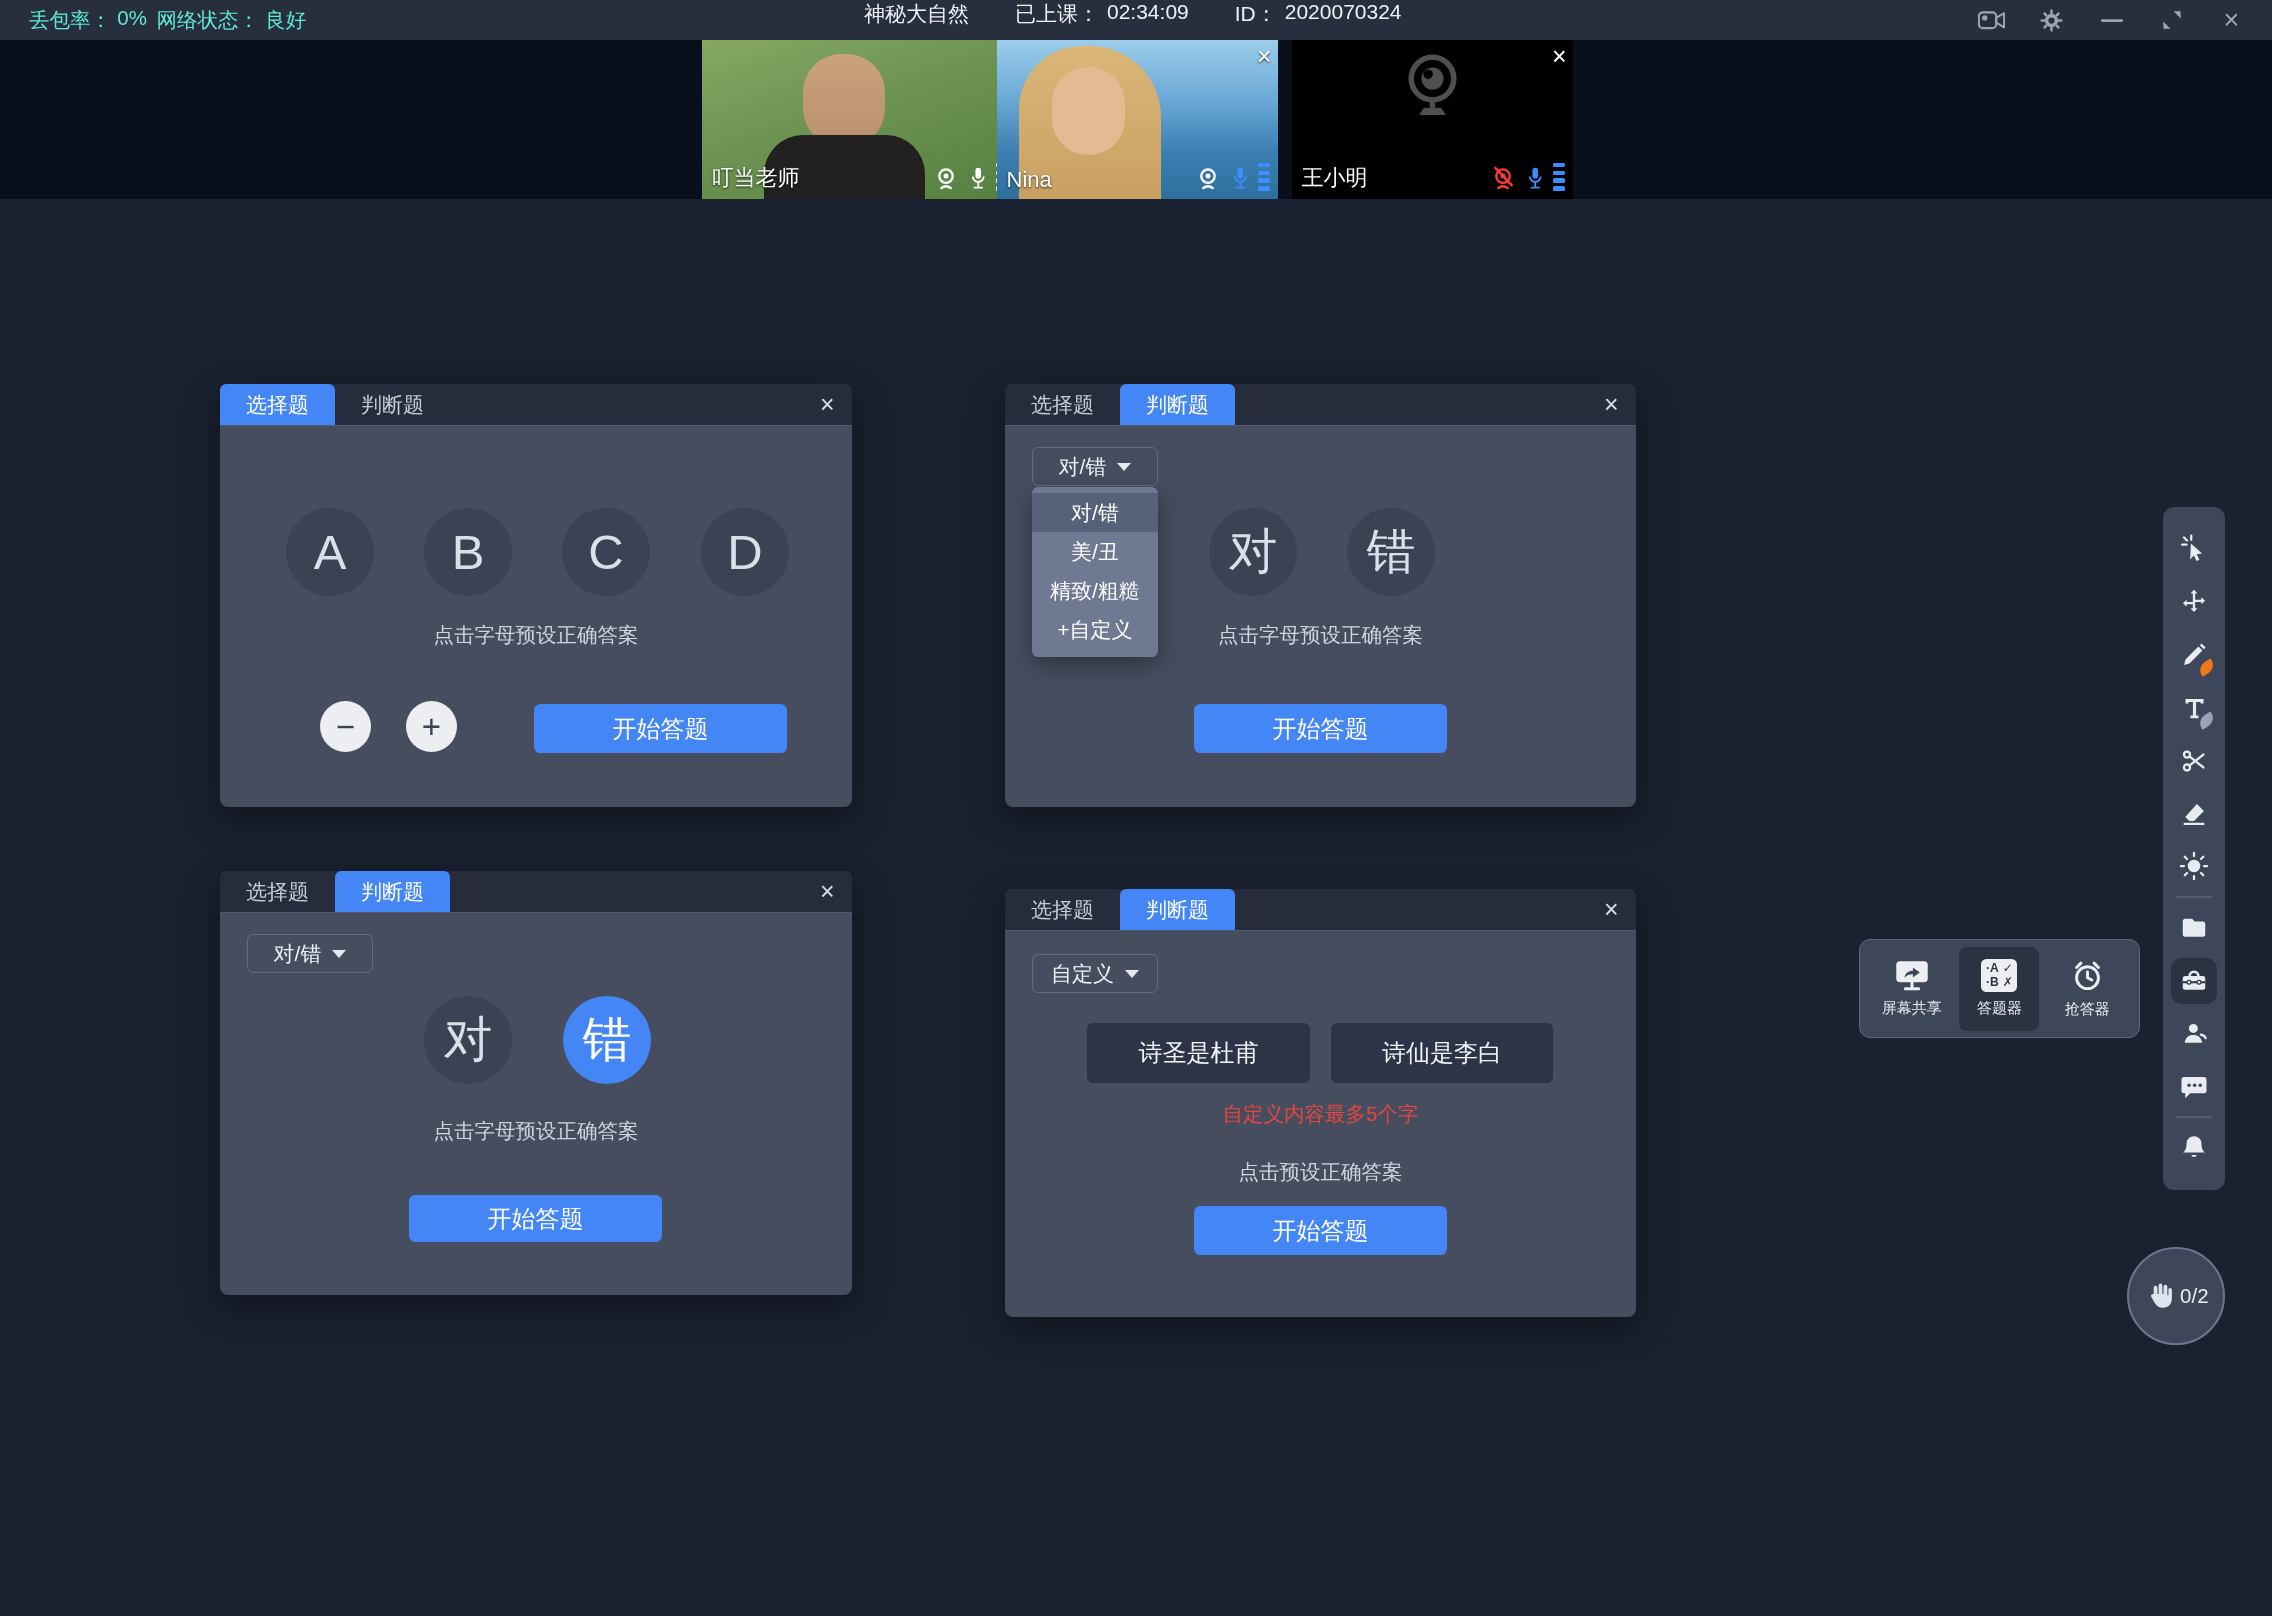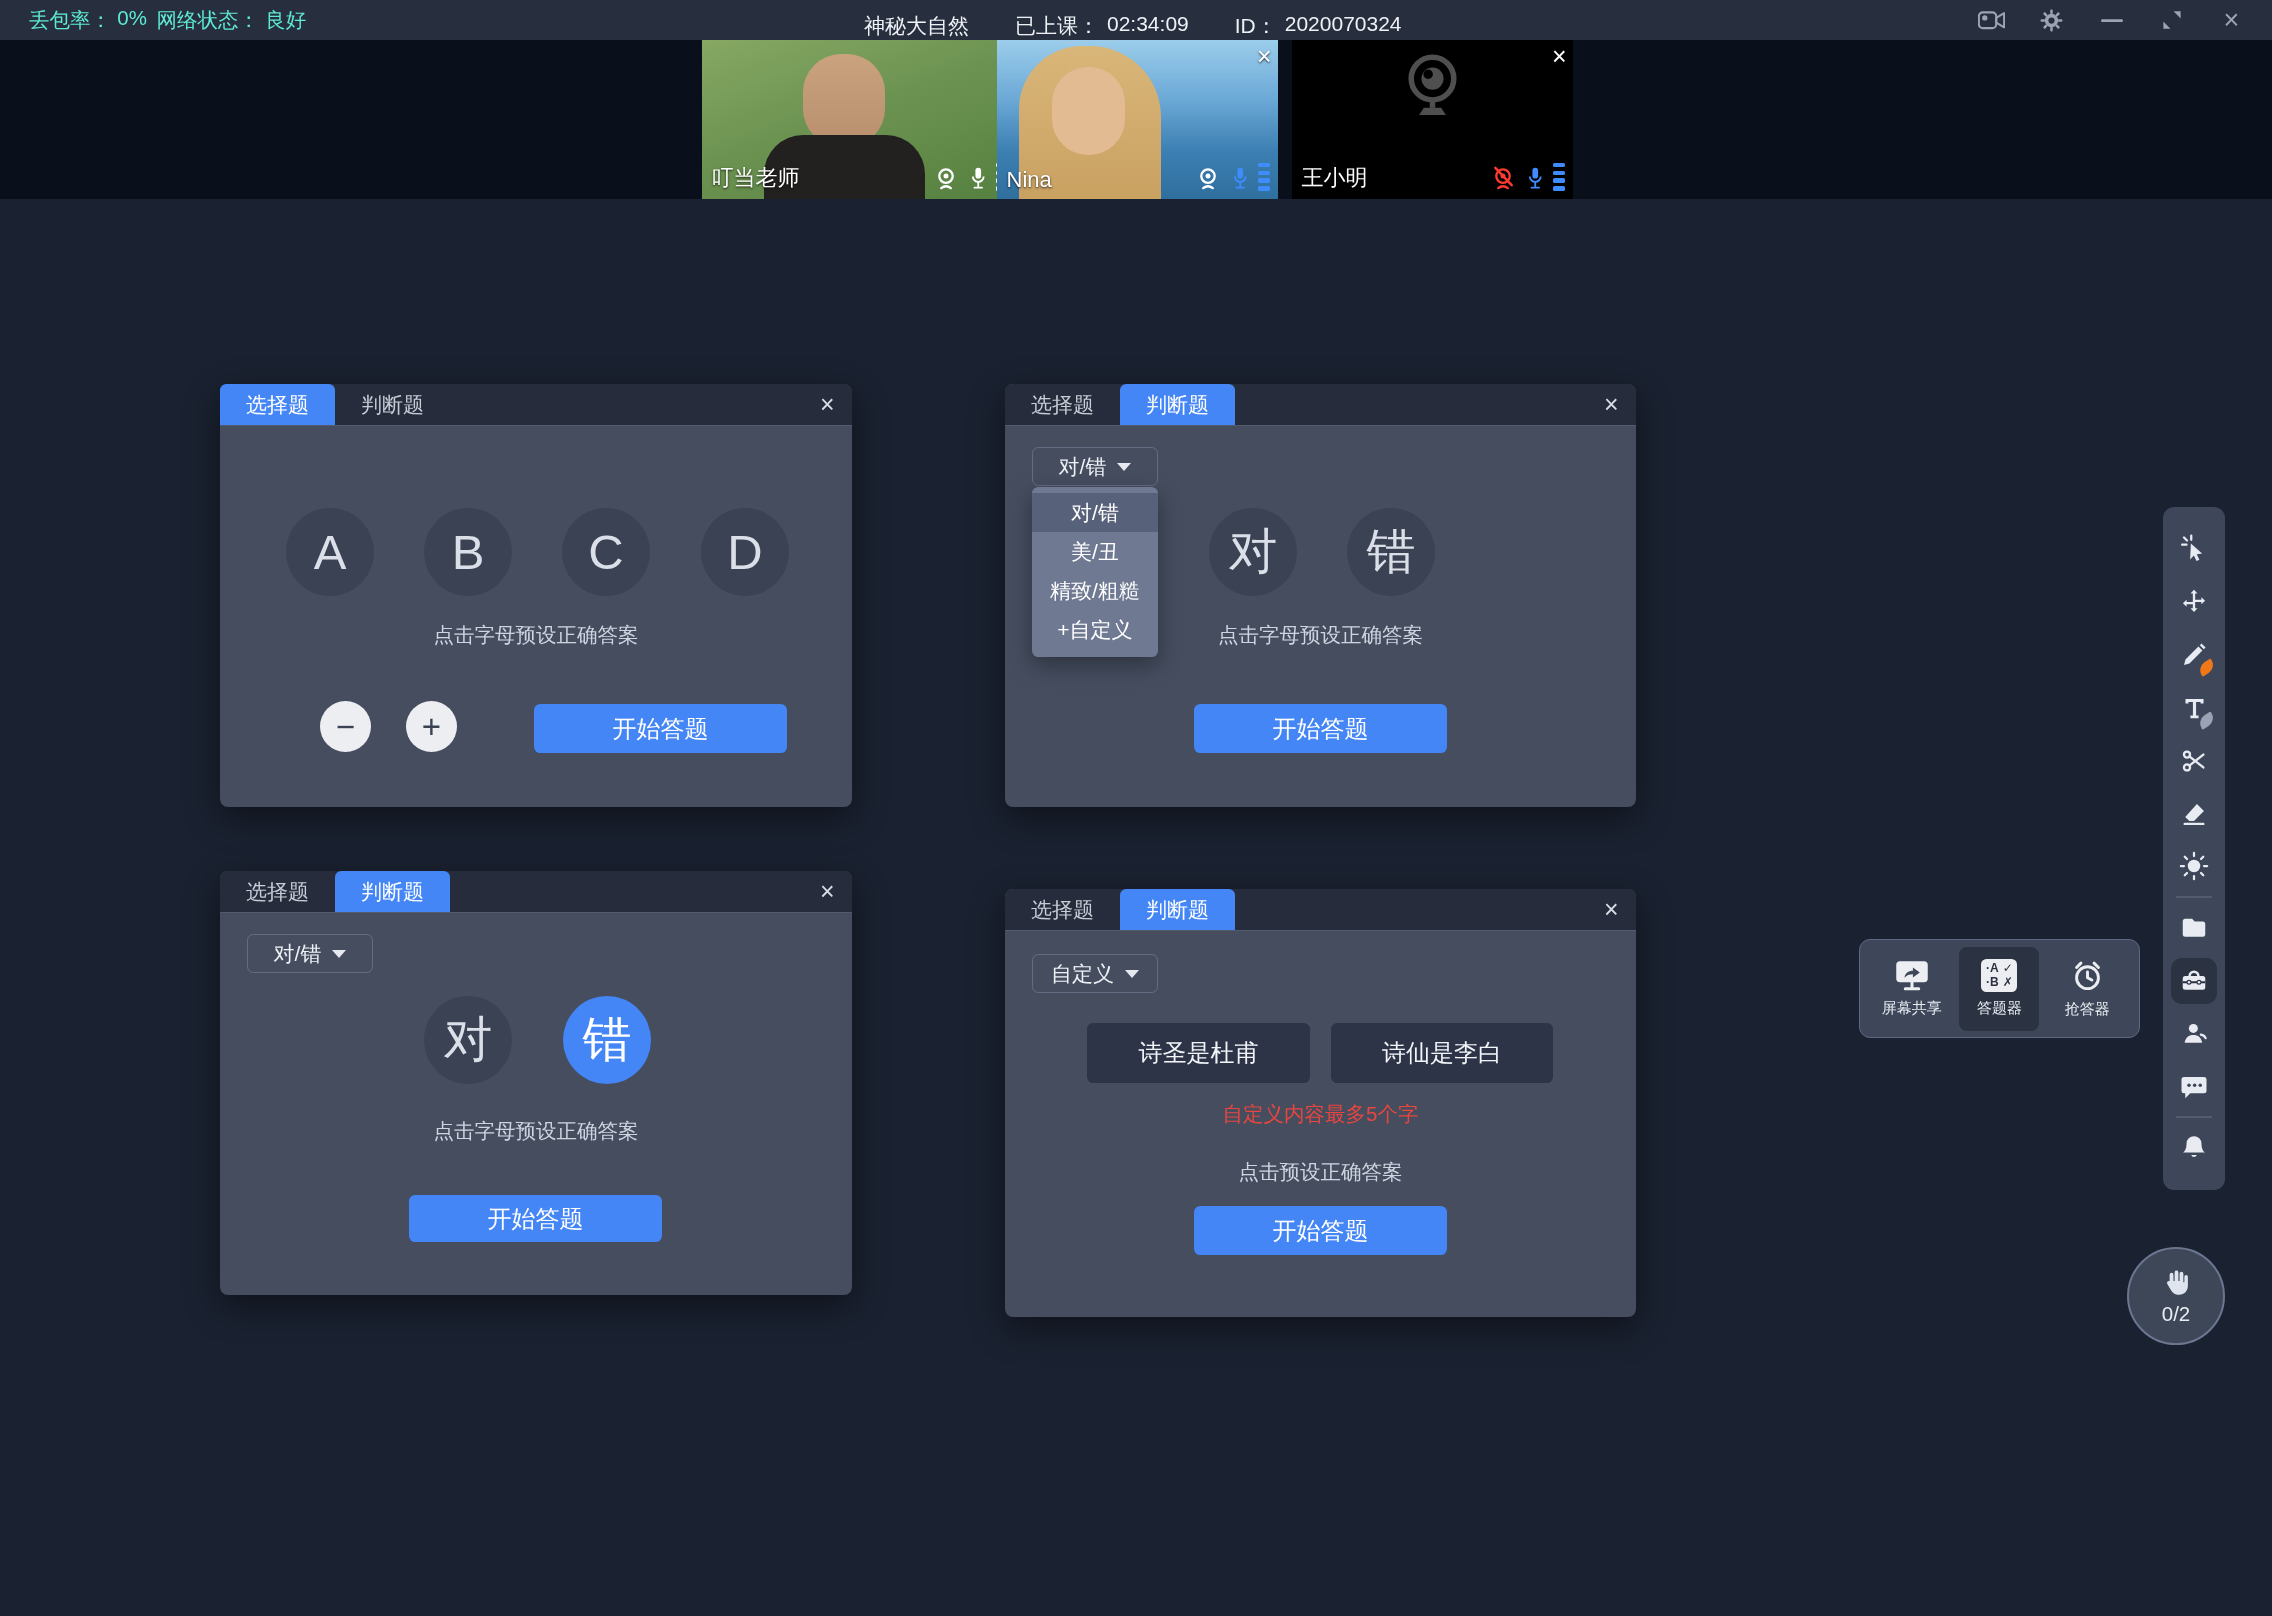--- a/index.html
+++ b/index.html
@@ -4,21 +4,21 @@
 <style>
   html,body{margin:0;padding:0;background:#10141f;}
   .screen{position:relative;width:2273px;height:1616px;background:#1a2130;overflow:hidden;
           font-family:"Liberation Sans","DejaVu Sans",sans-serif;color:#e8ebf1;}
 
   
   .topbar{position:absolute;left:0;top:0;width:100%;height:40px;background:#272e3d;}
   .tb-left{position:absolute;left:29px;top:0;height:40px;display:flex;align-items:center;gap:9.5px;font-size:20.5px;color:#5eead4;}
   .tb-left .grp{display:flex;gap:6.3px;}
   .tb-left .grp+.grp{}
-  .tb-center{position:absolute;left:864px;top:0;height:40px;display:flex;align-items:flex-end;gap:46px;font-size:21px;color:#eef1f6;}
+  .tb-center{position:absolute;left:864px;top:0;height:40px;display:flex;align-items:flex-start;gap:46px;font-size:21px;color:#eef1f6;}
   .tb-center .grp{display:flex;gap:8px;}
   .tb-right{position:absolute;right:28px;top:0;height:40px;display:flex;align-items:center;gap:33px;color:#9aa4b4;}
   .tb-right .wbtn{display:flex;align-items:center;justify-content:center;width:27px;height:27px;cursor:pointer;}
   .tb-right svg{display:block;}
   .closex{font-size:27px;line-height:1;color:#9aa4b4;}
 
   
   .strip{position:absolute;left:0;top:40px;width:100%;height:159px;background:#0a0f1c;}
   .thumb{position:absolute;top:0;width:281px;height:159px;overflow:hidden;background:#000;}
   .thumb .name{position:absolute;left:9.5px;bottom:6.3px;font-size:22px;color:#fff;text-shadow:0 0.8px 2.4px rgba(0,0,0,.8);}
@@ -67,21 +67,21 @@
   .dock{position:absolute;left:1859px;top:939px;width:281px;height:99px;background:#3e4759;border:1.6px solid #5f6880;border-radius:11px;
         display:flex;align-items:center;justify-content:space-around;box-sizing:border-box;padding:0 8px;}
   .dockitem{width:80px;height:84px;display:flex;flex-direction:column;align-items:center;justify-content:center;gap:6.3px;border-radius:8px;cursor:pointer;}
   .dockitem.active{background:#2b3242;}
   .dockitem .lbl{font-size:15px;color:#e8ebf1;}
   .apad{width:36px;height:33px;background:#eceef2;border-radius:5.5px;display:flex;flex-direction:column;align-items:center;justify-content:center;gap:0.8px;}
   .apad .row{display:flex;gap:4px;font-size:12px;font-weight:bold;color:#2b3242;line-height:1.1;}
 
   
   .hand{position:absolute;left:2127px;top:1247px;width:98px;height:98px;border-radius:50%;background:#3e4758;border:2.4px solid #6b7691;
-        box-sizing:border-box;display:flex;flex-direction:column;align-items:center;justify-content:center;gap:1.6px;cursor:pointer;}
+        box-sizing:border-box;display:flex;flex-direction:row;align-items:center;justify-content:center;gap:1.6px;cursor:pointer;}
   .hand .cnt{font-size:20.5px;color:#e9ecf2;}
 </style>
 </head>
 <body>
 
 <div class="screen">
 
   <header class="topbar">
     <div class="tb-left">
       <span class="grp">

